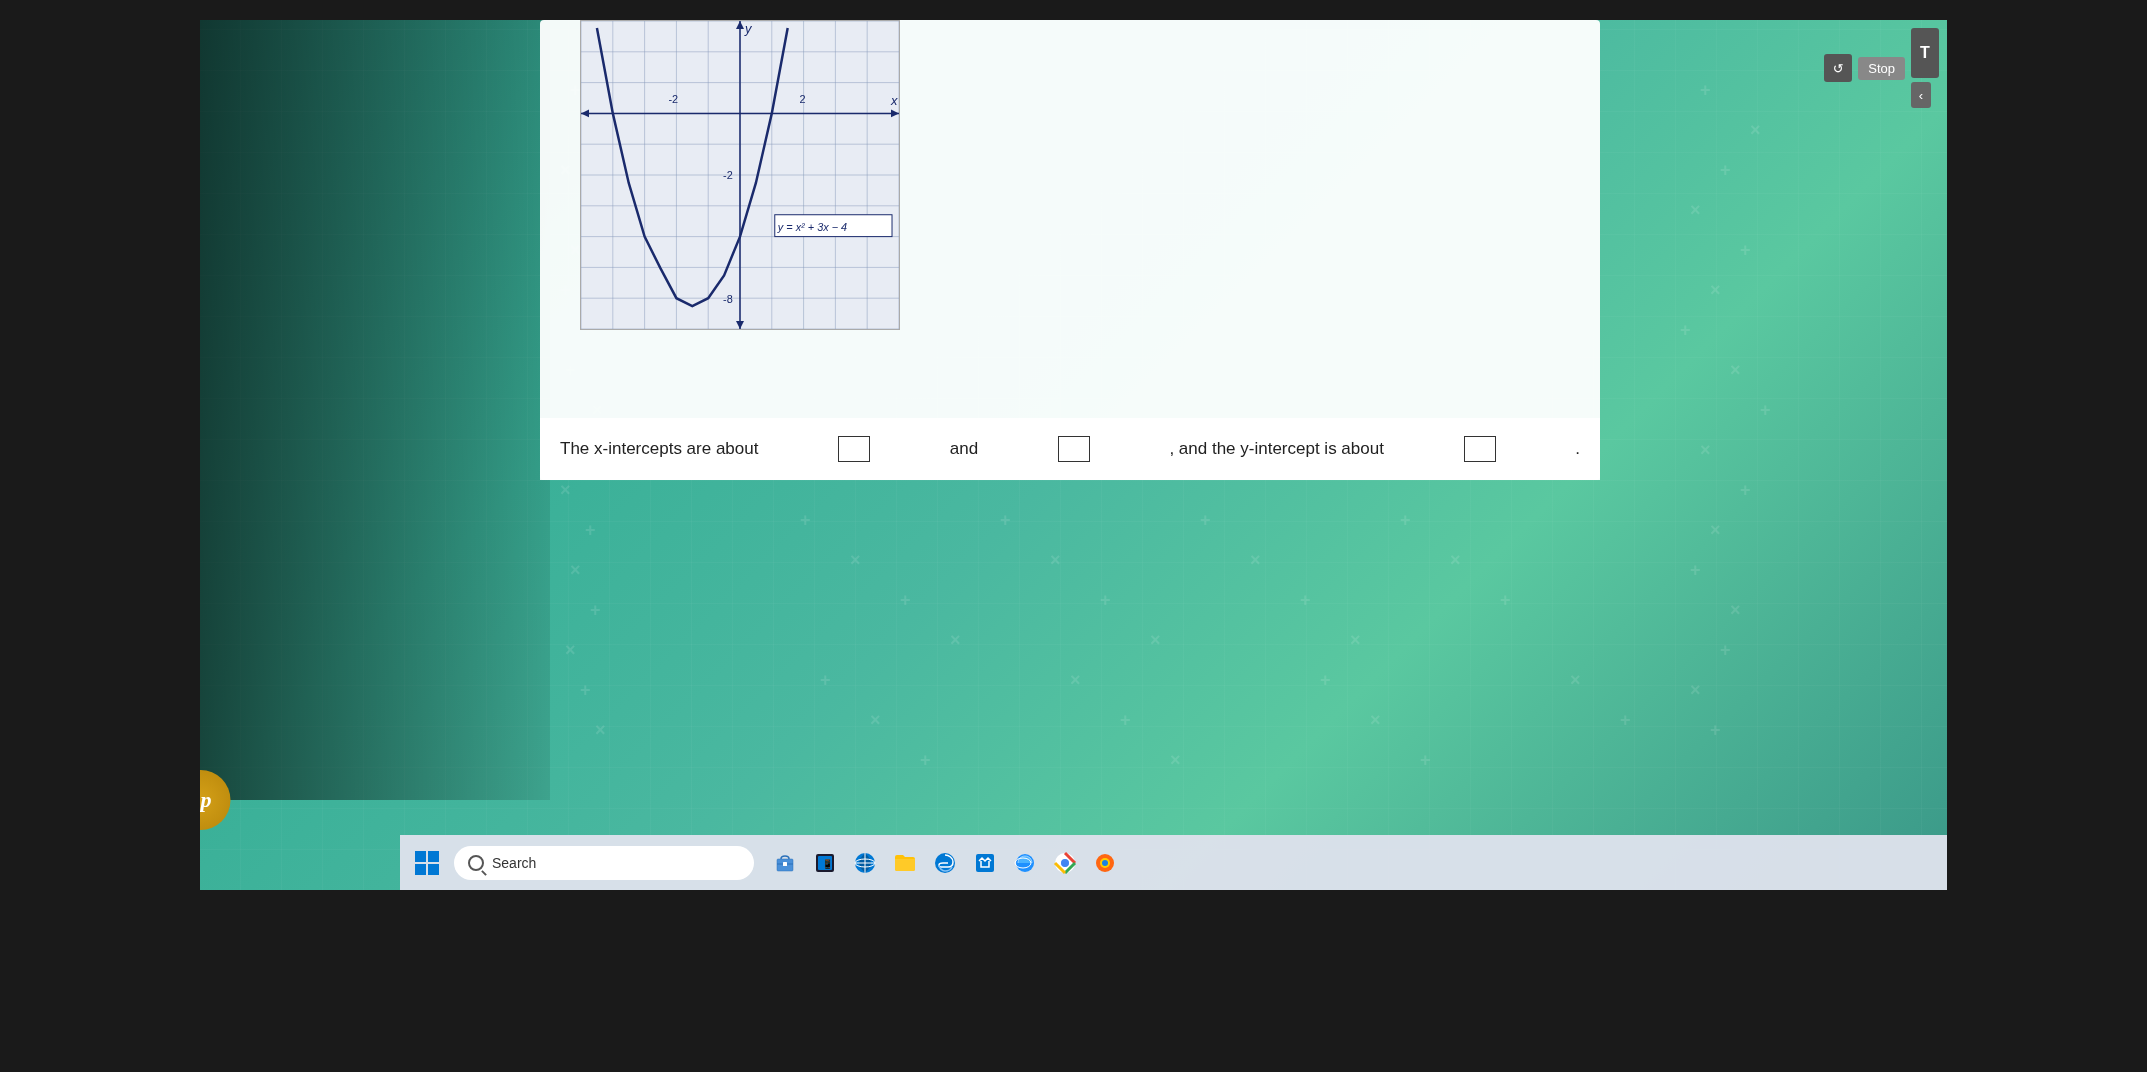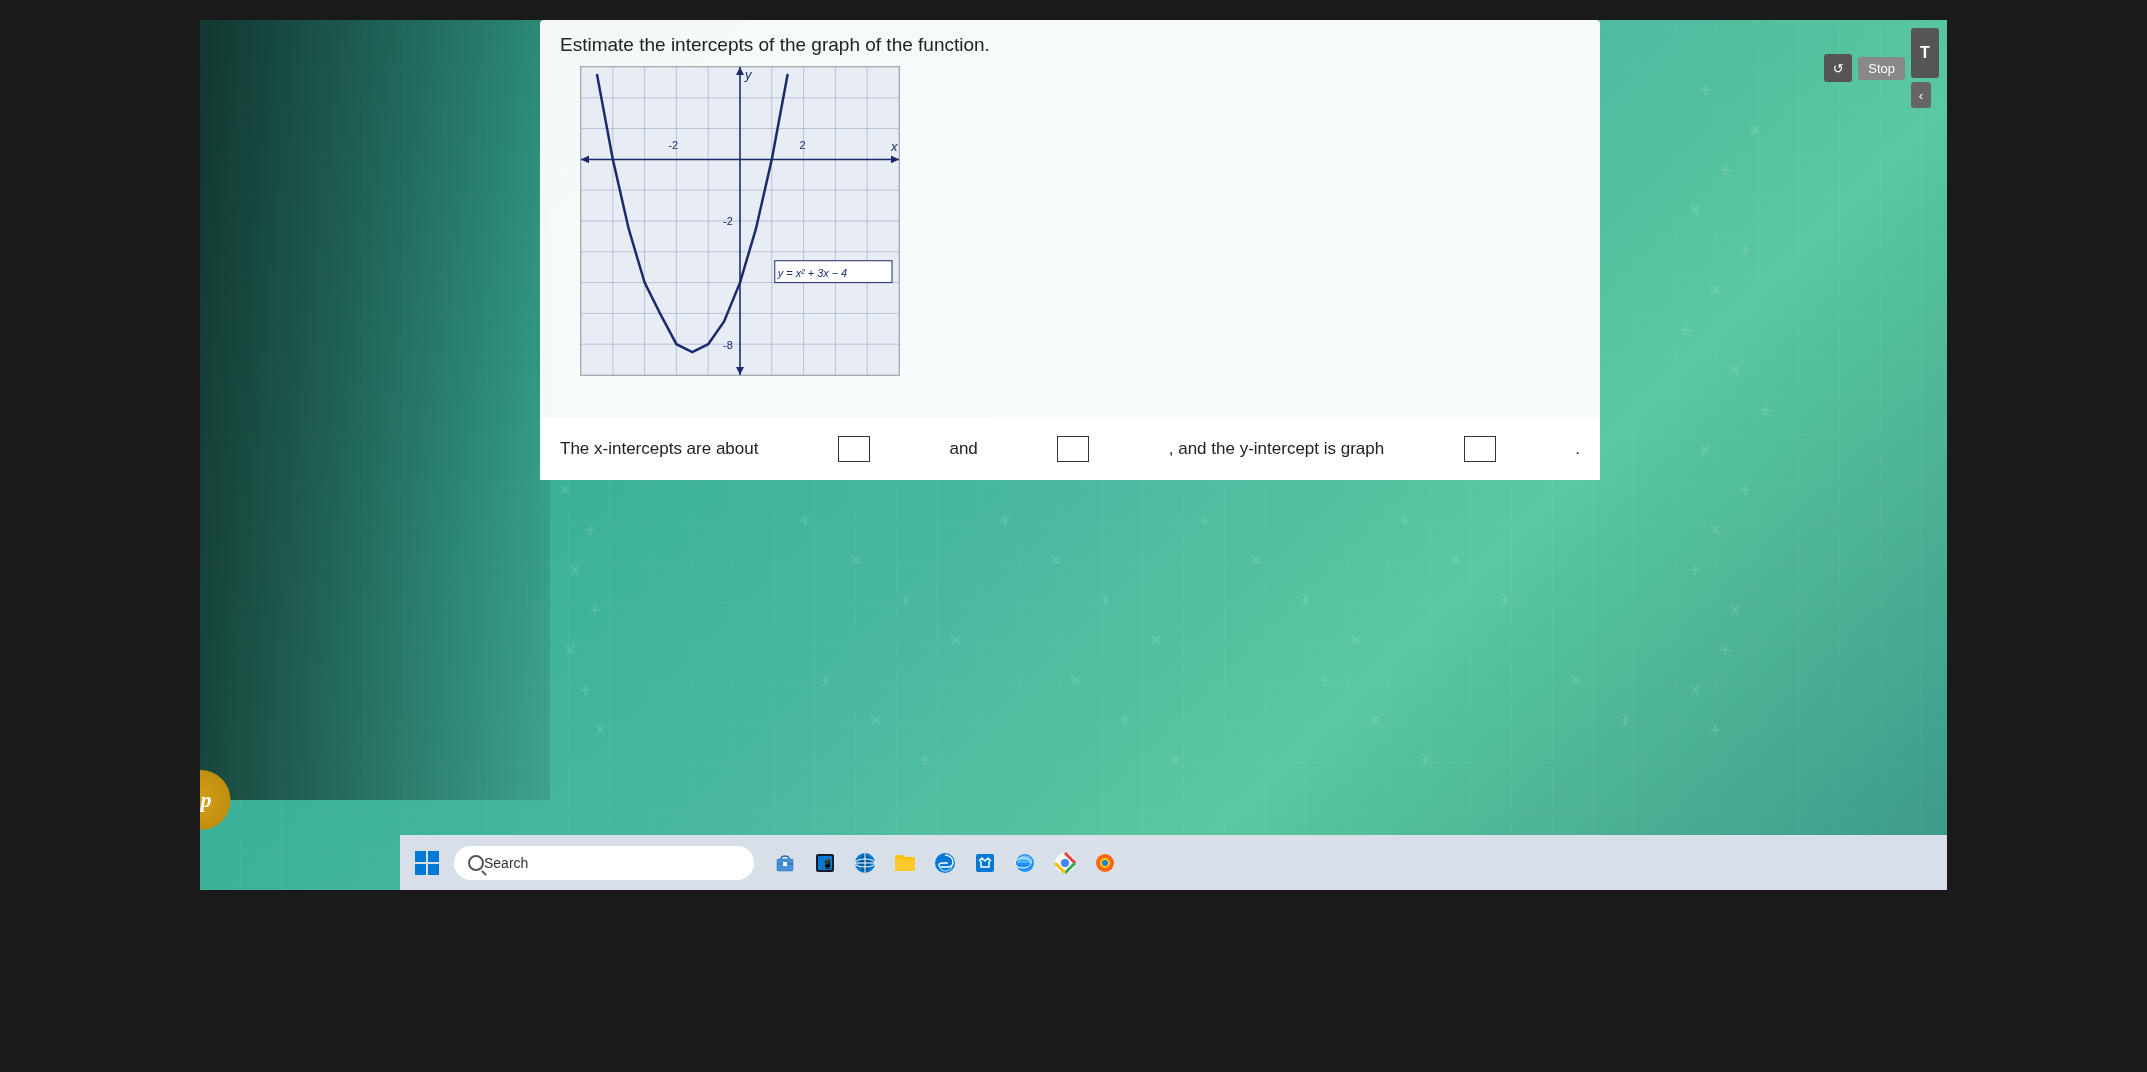--- a/index.html
+++ b/index.html
@@ -224,20 +224,21 @@
     .win-logo div {
       background: #0078d4;
     }
 
     .search-bar {
       display: flex;
       align-items: center;
       background: white;
       border-radius: 20px;
       padding: 4px 14px;
+      gap: 8px;
       min-width: 300px;
       height: 34px;
       margin-left: 4px;
     }
 
     .search-icon-circle {
       width: 16px;
       height: 16px;
       border: 2px solid #555;
       border-radius: 50%;
@@ -377,23 +378,20 @@
     <span class="pattern-symbol" style="top:690px;left:1170px">×</span>
     <span class="pattern-symbol" style="top:730px;left:1220px">+</span>
     <span class="pattern-symbol" style="top:650px;left:1370px">×</span>
     <span class="pattern-symbol" style="top:690px;left:1420px">+</span>
   </div>
 
   <div class="left-panel"></div>
 
   <div class="content-panel">
 
-    <div class="question-header">
-      <span>Estimate the intercepts of the graph of the function.</span>
-    </div>
 
     <div style="display:flex; gap:0; padding:0 20px;">
       <div class="graph-container">
         <svg class="graph-svg" viewBox="0 0 320 310" xmlns="http://www.w3.org/2000/svg">
 
           <line x1="0" y1="0" x2="0" y2="310" stroke="#8899bb" stroke-width="0.5"></line>
           <line x1="32" y1="0" x2="32" y2="310" stroke="#8899bb" stroke-width="0.5"></line>
           <line x1="64" y1="0" x2="64" y2="310" stroke="#8899bb" stroke-width="0.5"></line>
           <line x1="96" y1="0" x2="96" y2="310" stroke="#8899bb" stroke-width="0.5"></line>
           <line x1="128" y1="0" x2="128" y2="310" stroke="#8899bb" stroke-width="0.5"></line>
@@ -445,21 +443,21 @@
         </svg>
       </div>
     </div>
 
     <div class="answer-section">
       <div class="answer-text">
         <span>The x-intercepts are about</span>
         <input type="text" class="answer-input" style="border: 1.5px solid rgb(51, 51, 51); width: 32px; height: 26px;">
         <span>and</span>
         <input type="text" class="answer-input" style="border: 1.5px solid rgb(51, 51, 51); width: 32px; height: 26px;">
-        <span>, and the y-intercept is graph</span>
+        <span>, and the y-intercept is about</span>
         <input type="text" class="answer-input" style="border: 1.5px solid rgb(51, 51, 51); width: 32px; height: 26px;">
         <span>.</span>
       </div>
     </div>
   </div>
 
   <div class="toolbar-right">
     <button class="toolbar-btn refresh">
       <span>↺</span>
     </button>

